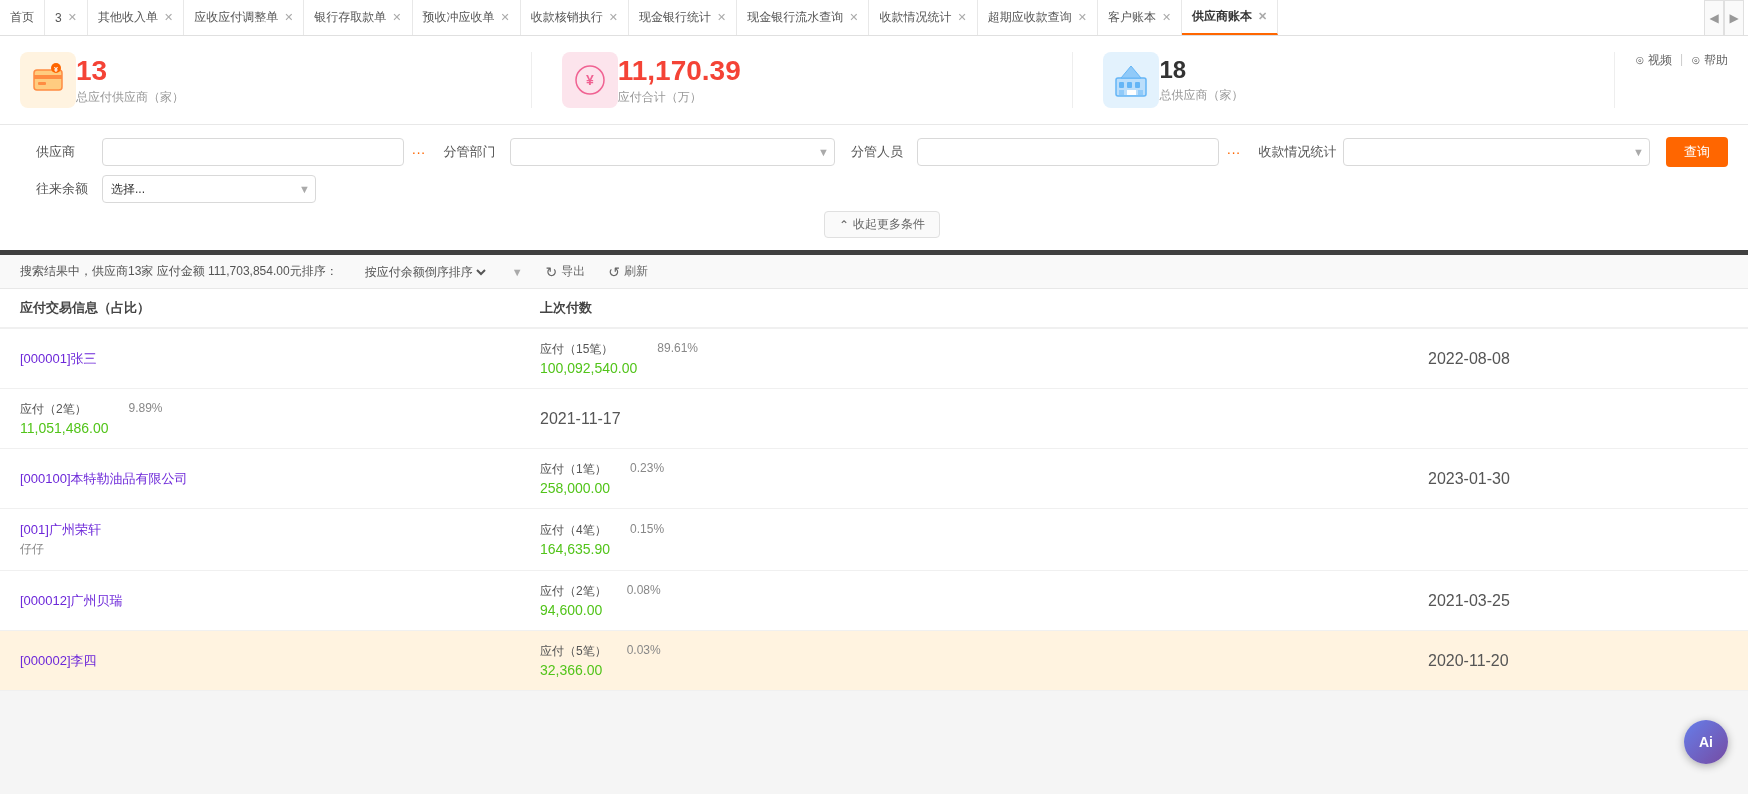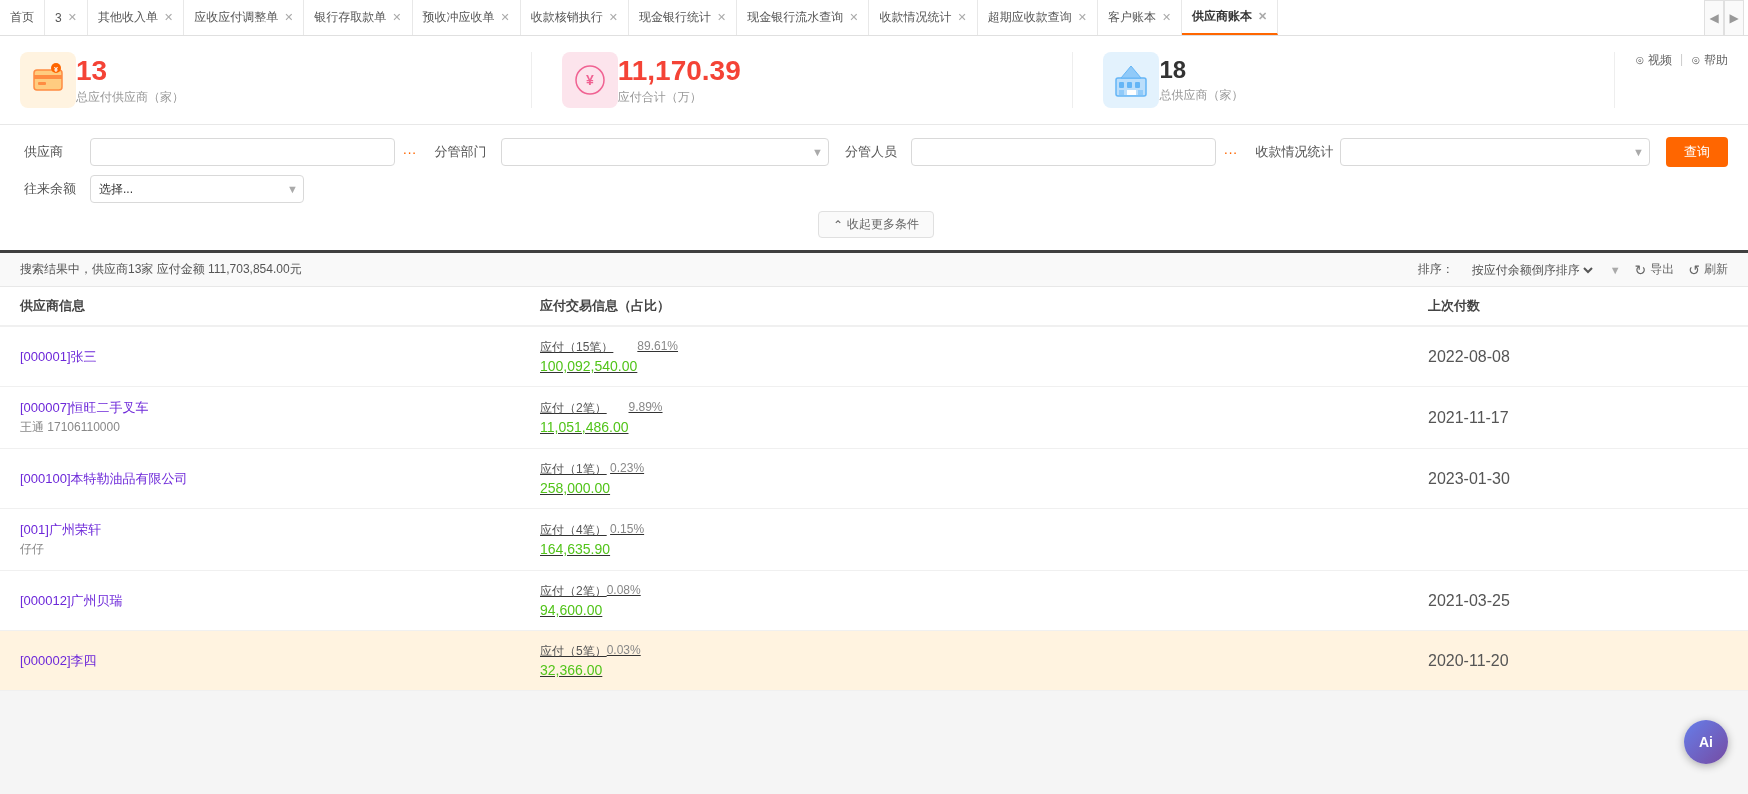--- a/index.html
+++ b/index.html
@@ -102,22 +102,22 @@
       font-size: 12px;
       color: #666;
       padding-left: 20px;
     }
     .top-right-links span { cursor: pointer; }
     .divider-v { color: #ccc; }
 
     
     .filter-area {
       background: #fff;
-      padding: 12px 20px 8px 24px;
-      border-bottom: 3px solid #404040;
+      padding: 12px 20px 8px 36px;
+      border-bottom: 5px solid #404040;
     }
     .filter-row {
       display: flex;
       align-items: center;
       gap: 16px;
       margin-bottom: 8px;
     }
     .filter-item {
       display: flex;
       align-items: center;
@@ -195,31 +195,30 @@
       padding: 4px 14px;
       background: #fafafa;
       margin: 4px auto;
       width: fit-content;
     }
 
     
     .results-bar {
       display: flex;
       align-items: center;
-      justify-content: space-between;
       padding: 8px 20px;
       background: #f9f9f9;
       border-bottom: 1px solid #e8e8e8;
       font-size: 12px;
       color: #555;
     }
     .results-actions {
       display: flex;
       align-items: center;
-      gap: 14px;
+      gap: 23px;
       color: #666;
     }
     .sort-label { color: #555; }
     .sort-select {
       border: none;
       background: transparent;
       font-size: 12px;
       color: #555;
       cursor: pointer;
       outline: none;
@@ -264,21 +263,21 @@
       text-decoration: none;
     }
     .supplier-contact {
       font-size: 12px;
       color: #888;
       margin-top: 2px;
     }
     .transaction-info {
       display: flex;
       align-items: flex-start;
-      text-decoration: underline;
+      gap: 20px;
     }
     .tx-detail {}
     .tx-label { font-size: 12px; color: #555; }
     .tx-amount {
       font-size: 14px;
       color: #52c41a;
       font-weight: 500;
       margin-top: 2px;
     }
     .tx-percent { font-size: 12px; color: #888; }
@@ -463,44 +462,39 @@
     </div>
     <div class="action-btn">
       <span class="action-icon">↺</span>
       <span>刷新</span>
     </div>
   </div>
 </div>
 
 <div class="data-table">
   <div class="table-header">
-    <div>供应商信息</div>
     <div>应付交易信息（占比）</div>
     <div>上次付数</div>
   </div>
 
   <div class="table-row">
     <div>
       <a class="supplier-name">[000001]张三</a>
     </div>
     <div class="transaction-info">
       <div class="tx-detail">
         <div class="tx-label">应付（15笔）</div>
         <div class="tx-amount">100,092,540.00</div>
       </div>
       <div class="tx-percent">89.61%</div>
     </div>
     <div class="last-pay">2022-08-08</div>
   </div>
 
   <div class="table-row">
-    <div>
-      <a class="supplier-name">[000007]恒旺二手叉车</a>
-      <div class="supplier-contact">王通  17106110000</div>
-    </div>
     <div class="transaction-info">
       <div class="tx-detail">
         <div class="tx-label">应付（2笔）</div>
         <div class="tx-amount">11,051,486.00</div>
       </div>
       <div class="tx-percent">9.89%</div>
     </div>
     <div class="last-pay">2021-11-17</div>
   </div>
 

